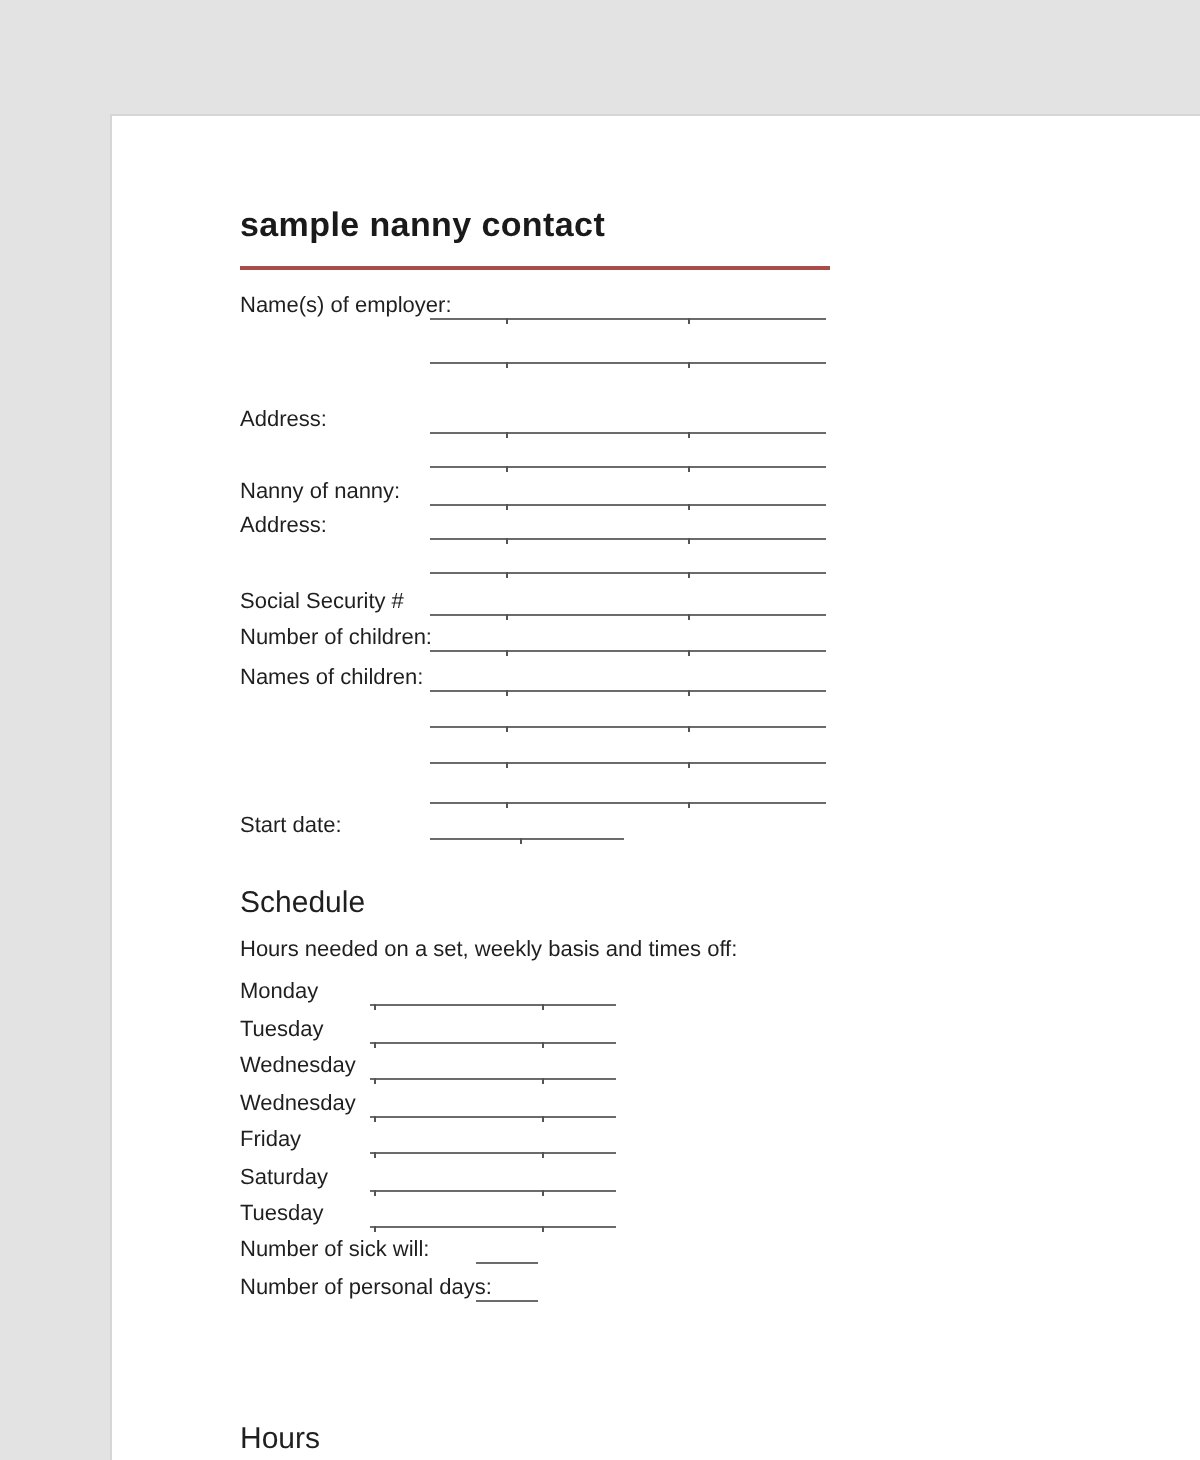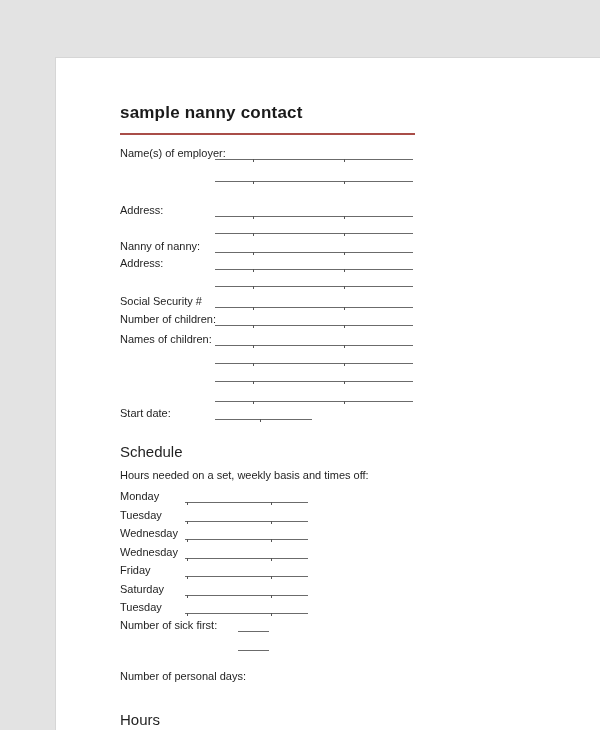--- a/index.html
+++ b/index.html
@@ -143,23 +143,23 @@
 
   <div class="lbl" style="top:490px">Friday</div>
   <div class="blank day tickday" style="top:490px"></div>
 
   <div class="lbl" style="top:509px">Saturday</div>
   <div class="blank day tickday" style="top:509px"></div>
 
   <div class="lbl" style="top:527px">Tuesday</div>
   <div class="blank day tickday" style="top:527px"></div>
 
-  <div class="lbl" style="top:545px">Number of sick first:</div>
+  <div class="lbl" style="top:545px">Number of sick will:</div>
   <div class="blank shortb" style="top:545px"></div>
 
-  <div class="lbl" style="top:596px">Number of personal days:</div>
+  <div class="lbl" style="top:564px">Number of personal days:</div>
   <div class="blank shortb" style="top:564px"></div>
 
 
 
   <div class="section-head" style="top:637px">Hours</div>
 
 </div>
 
 </body></html>

